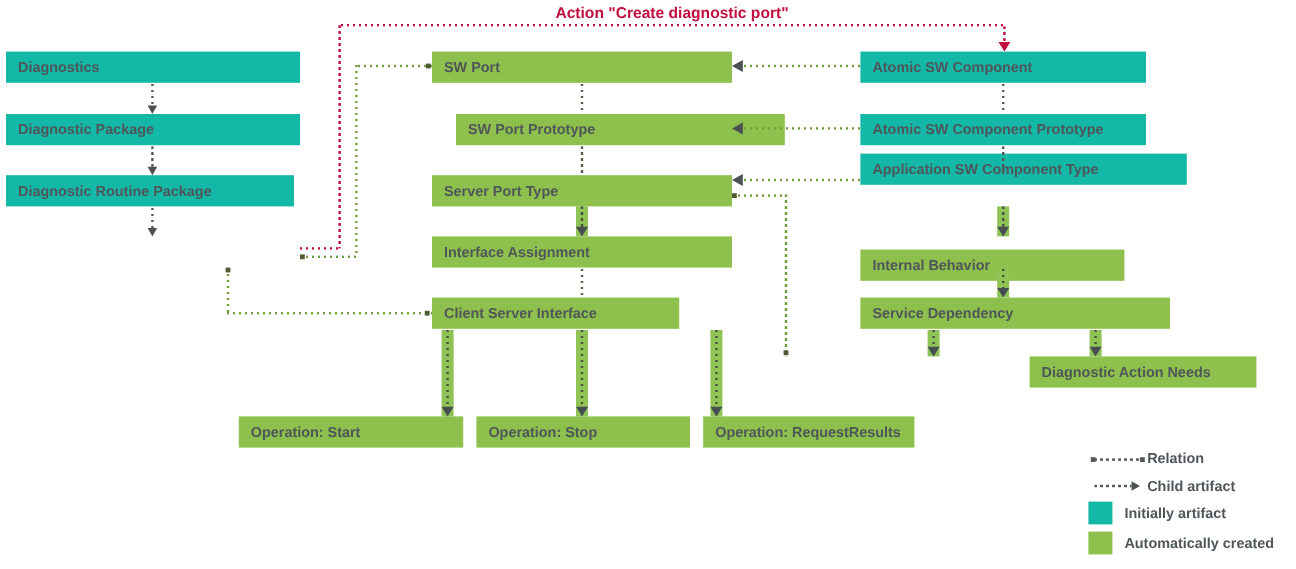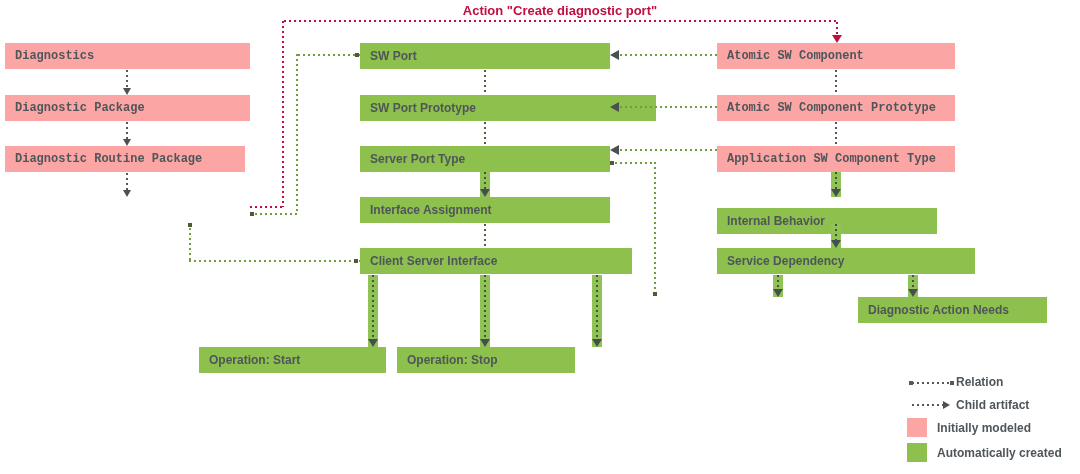--- a/index.html
+++ b/index.html
@@ -1,21 +1,21 @@
 <!DOCTYPE html>
 <html><head>
 <meta charset="utf-8">
 <style>
   html,body{margin:0;padding:0;background:#ffffff;}
   #canvas{position:relative;width:1080px;height:474px;background:#ffffff;
           font-family:"Liberation Sans",sans-serif;overflow:hidden;}
   .node{position:absolute;height:26px;line-height:26px;padding-left:10px;
         font-size:12px;font-weight:bold;color:#4f565a;white-space:nowrap;
         box-sizing:border-box;}
-  .gray{background:#fca5a5;font-family:Liberation Mono, monospace;}
+  .gray{background:#14b8a6;}
   .green{background:#8dc04c;}
   .title{position:absolute;left:283px;top:3px;width:554px;text-align:center;
          font-size:13px;font-weight:bold;color:#c10e3f;white-space:nowrap;}
   
   .hline{position:absolute;height:2px;}
   .vline{position:absolute;width:2px;}
   .h-gray{background-image:repeating-linear-gradient(90deg,#54585b 0,#54585b 2px,transparent 2px,transparent 5px);}
   .v-gray{background-image:repeating-linear-gradient(180deg,#54585b 0,#54585b 2px,transparent 2px,transparent 5px);}
   .h-grn{background-image:repeating-linear-gradient(90deg,#6f9d3c 0,#6f9d3c 2px,transparent 2px,transparent 5px);}
   .v-grn{background-image:repeating-linear-gradient(180deg,#6f9d3c 0,#6f9d3c 2px,transparent 2px,transparent 5px);}
@@ -48,33 +48,34 @@
 
 <div id="canvas">
 
   <div class="title">Action "Create diagnostic port"</div>
 
   <div class="node gray" style="left:5px;top:43px;width:245px">Diagnostics</div>
   <div class="node gray" style="left:5px;top:95px;width:245px">Diagnostic Package</div>
   <div class="node gray" style="left:5px;top:146px;width:240px">Diagnostic Routine Package</div>
 
   <div class="node green" style="left:360px;top:43px;width:250px">SW Port</div>
-  <div class="node green" style="left:360px;top:95px;width:296px">SW Port Prototype</div>
+  <div class="node green" style="left:380px;top:95px;width:274px">SW Port Prototype</div>
   <div class="node green" style="left:360px;top:146px;width:250px">Server Port Type</div>
   <div class="node green" style="left:360px;top:197px;width:250px">Interface Assignment</div>
-  <div class="node green" style="left:360px;top:248px;width:272px">Client Server Interface</div>
+  <div class="node green" style="left:360px;top:248px;width:206px">Client Server Interface</div>
 
   <div class="node gray" style="left:717px;top:43px;width:238px">Atomic SW Component</div>
   <div class="node gray" style="left:717px;top:95px;width:238px">Atomic SW Component Prototype</div>
-  <div class="node gray" style="left:717px;top:146px;width:238px">Application SW Component Type</div>
+  <div class="node gray" style="left:717px;top:128px;width:272px">Application SW Component Type</div>
   <div class="node green" style="left:717px;top:208px;width:220px">Internal Behavior</div>
   <div class="node green" style="left:717px;top:248px;width:258px">Service Dependency</div>
 
   <div class="node green" style="left:199px;top:347px;width:187px">Operation: Start</div>
   <div class="node green" style="left:397px;top:347px;width:178px">Operation: Stop</div>
+  <div class="node green" style="left:586px;top:347px;width:176px">Operation: RequestResults</div>
   <div class="node green" style="left:858px;top:297px;width:189px">Diagnostic Action Needs</div>
 
   <div class="vline v-gray" style="left:126px;top:70px;height:18px"></div>
   <div class="arr-down" style="left:123px;top:88px"></div>
   <div class="vline v-gray" style="left:126px;top:122px;height:17px"></div>
   <div class="arr-down" style="left:123px;top:139px"></div>
   <div class="vline v-gray" style="left:126px;top:173px;height:17px"></div>
   <div class="arr-down" style="left:123px;top:190px"></div>
 
   <div class="vline v-dark" style="left:484px;top:70px;height:24px"></div>
@@ -152,19 +153,19 @@
     <div class="hline h-gray" style="left:912px;top:382px;width:40px"></div>
     <div class="capg" style="left:909px;top:381px"></div>
     <div class="capg" style="left:950px;top:381px"></div>
     <div class="legend-label" style="left:956px;top:375px">Relation</div>
 
     <div class="hline h-gray" style="left:912px;top:404px;width:31px"></div>
     <div class="arr-right" style="left:943px;top:401px"></div>
     <div class="legend-label" style="left:956px;top:398px">Child artifact</div>
 
     <div class="swatch gray" style="left:907px;top:418px"></div>
-    <div class="legend-label" style="left:937px;top:421px">Initially modeled</div>
+    <div class="legend-label" style="left:937px;top:421px">Initially artifact</div>
 
     <div class="swatch green" style="left:907px;top:443px"></div>
     <div class="legend-label" style="left:937px;top:446px">Automatically created</div>
   </div>
 
 </div>
 
 </body></html>

